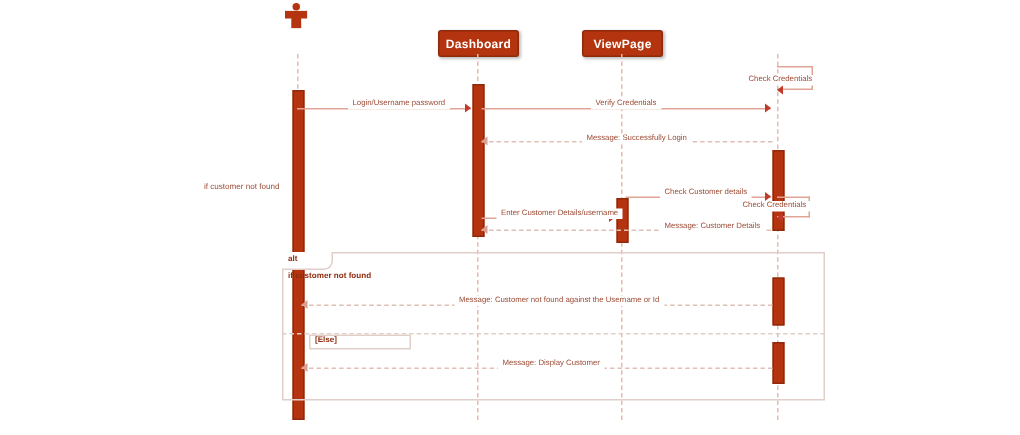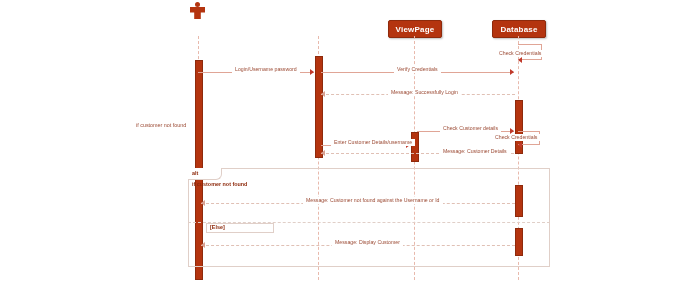--- a/index.html
+++ b/index.html
@@ -154,25 +154,25 @@
 </head>
 <body>
 
 <div id="canvas">
 
   <div class="actor" style="left:190px; top:2px; width:15px; height:17px;">
     <div class="actor-head"></div>
     <div class="actor-body"></div>
   </div>
 
+  <div class="lifeline-head" style="left:292px; top:20px; width:52px;">
+    <span>Dashboard</span>
+  </div>
   <div class="lifeline-head" style="left:388px; top:20px; width:52px;align-items:center;">
     <span>ViewPage</span>
-  </div>
-  <div class="lifeline-head" style="left:492px; top:20px; width:52px;">
-    <span>Database</span>
   </div>
 
   <div class="lifeline-line" style="left:198px; top:36px; height:244px;"></div>
   <div class="lifeline-line" style="left:318px; top:36px; height:244px;"></div>
   <div class="lifeline-line" style="left:414px; top:36px; height:244px;"></div>
   <div class="lifeline-line" style="left:518px; top:36px; height:244px;"></div>
 
   <div class="activation" style="left:195px; top:60px; height:218px;"></div>
   <div class="activation" style="left:315px; top:56px; height:100px;"></div>
   <div class="activation" style="left:411px; top:132px; height:28px;"></div>

